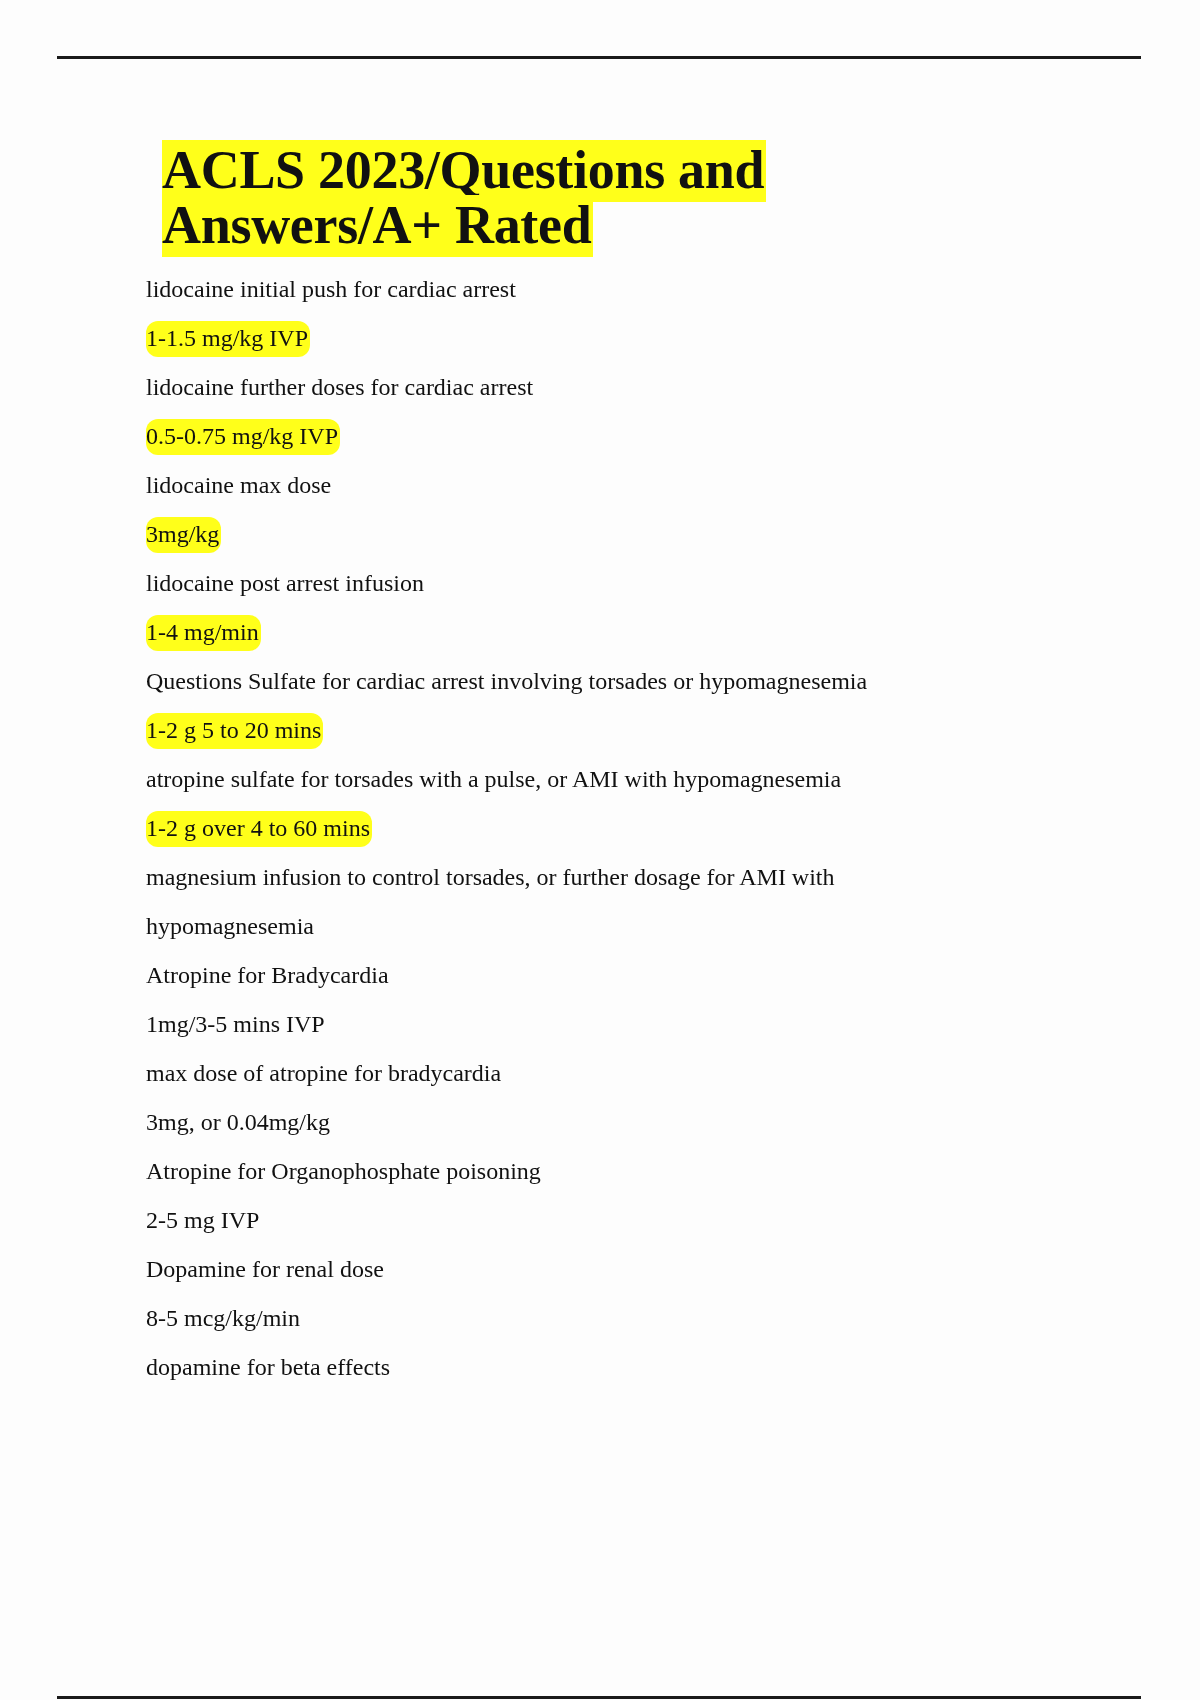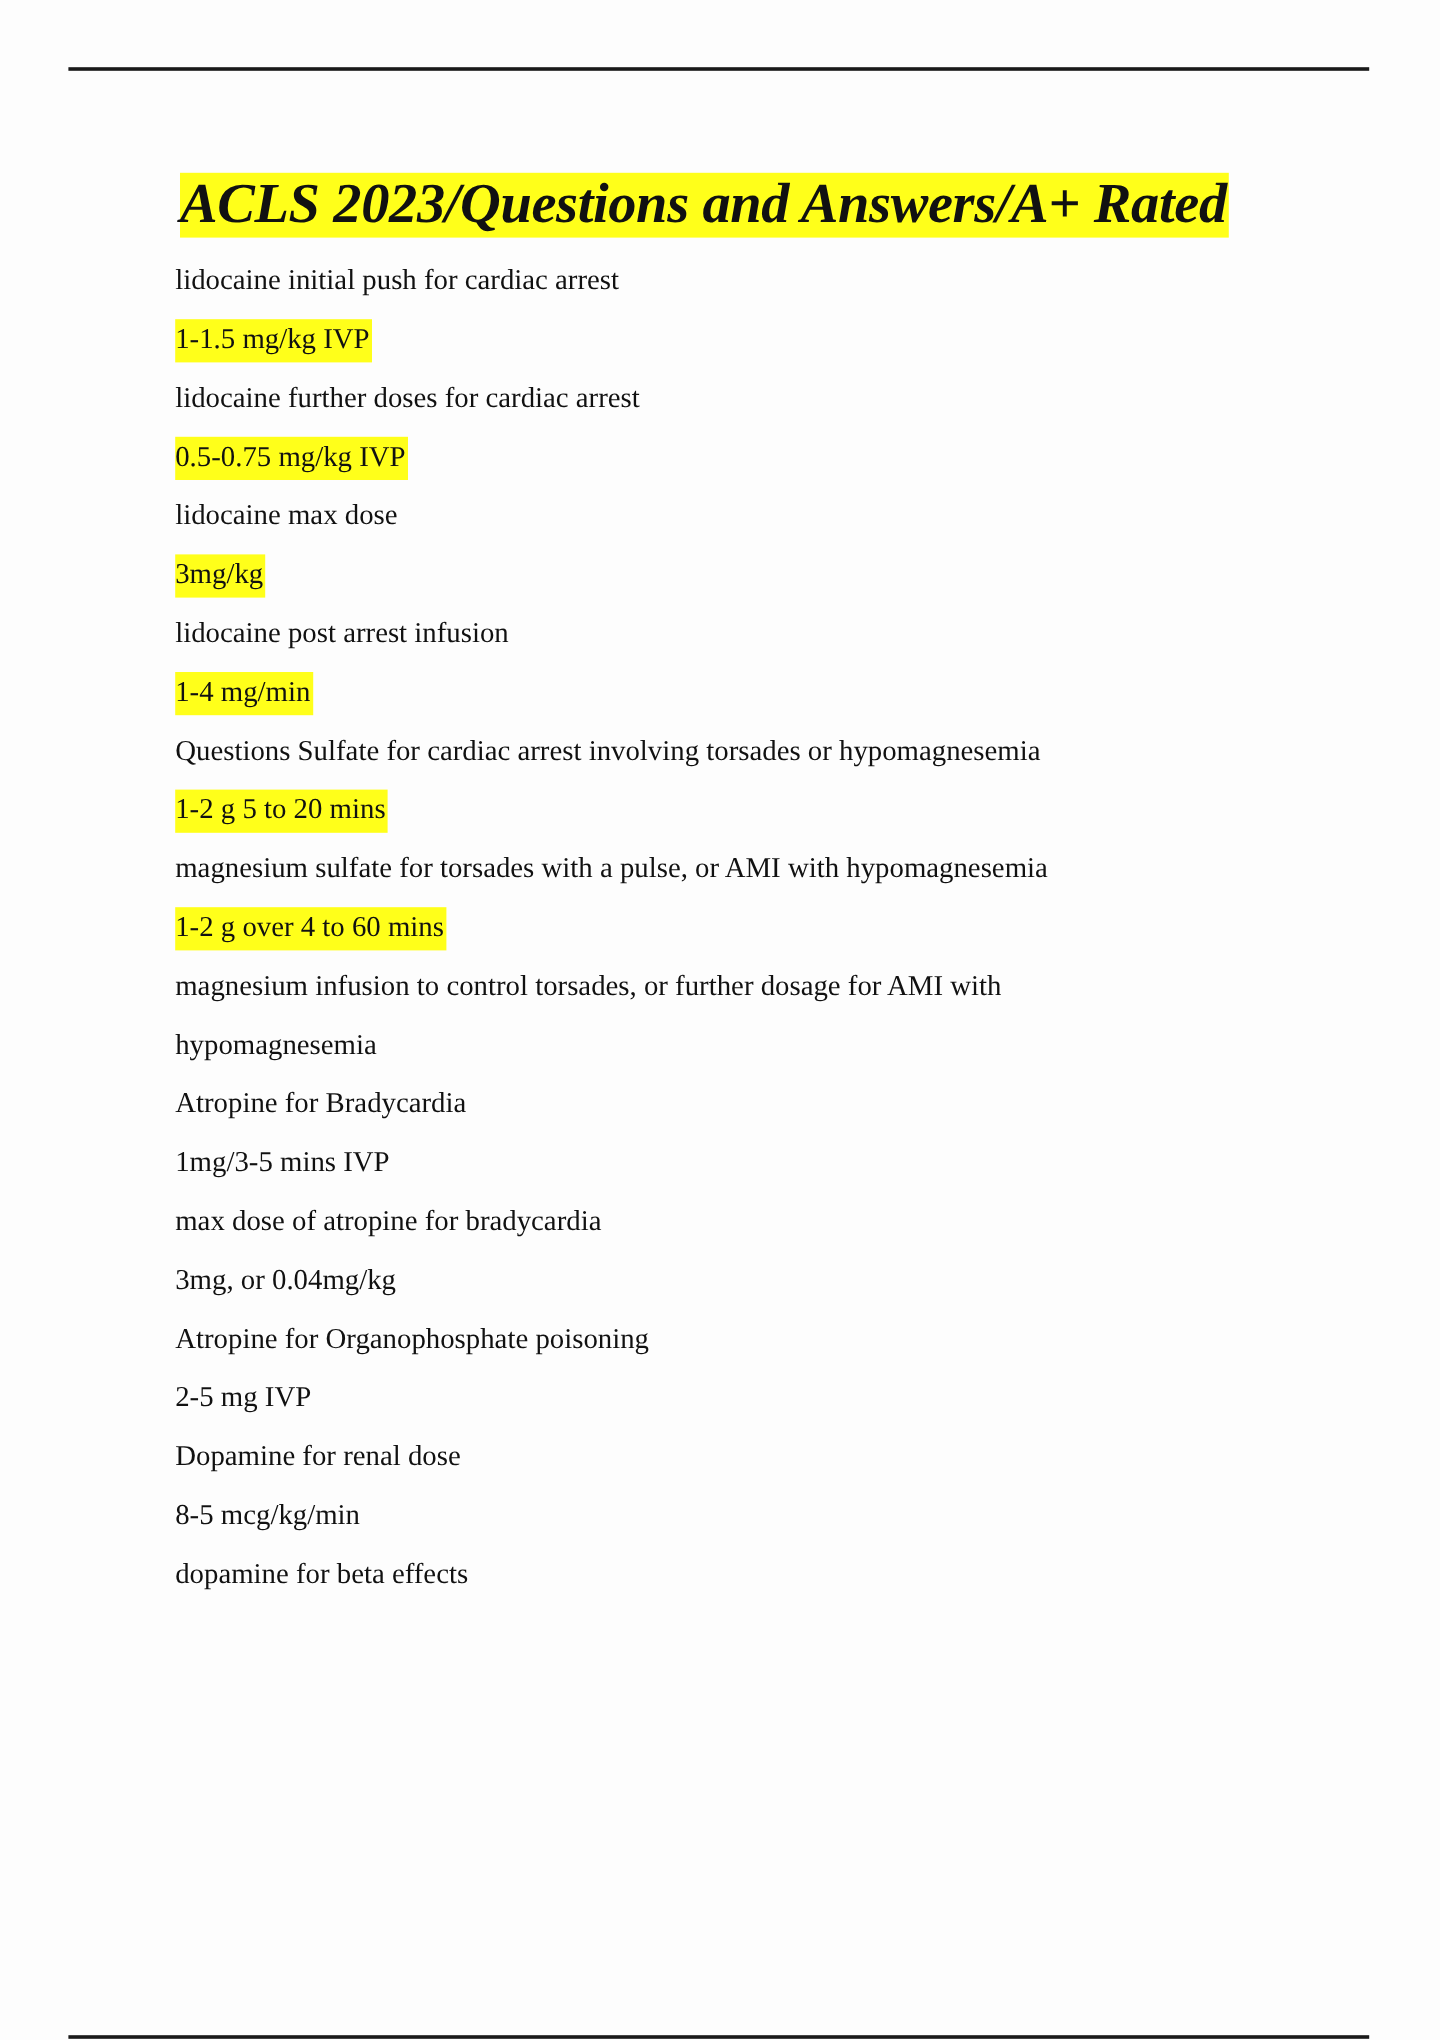--- a/index.html
+++ b/index.html
@@ -26,62 +26,61 @@
     .rule.bottom { top: 1696px; }
 
     .content {
       position: absolute;
       left: 146px;
       top: 143px;
       width: 900px;
     }
     .title {
       font-weight: bold;
-      font-size: 47px;
+      font-size: 54px;
       line-height: 55px;
-      margin: 0 0 12px 4px;
+      margin: 0 0 12px 16px;
       letter-spacing: -0.3px;
-      font-style: italic;
     }
     .hl {
       background: #ffff1a;
       -webkit-box-decoration-break: clone;
       box-decoration-break: clone;
       padding: 0 1px;
     }
     .title .hl { padding: 0 2px 2px 0; }
 
     .line {
       font-size: 24px;
       line-height: 49px;
       height: 49px;
       white-space: nowrap;
     }
-    .line .hl { padding: 4px 2px 6px 0; }
+    .line .hl { padding: 4px 2px 6px 0; border-radius: 12px; }
   </style>
 </head>
 <body>
 
 <div class="rule top"></div>
 
 <div class="content">
   <h1 class="title"><span class="hl">ACLS 2023/Questions and Answers/A+ Rated</span></h1>
 
   <div>
     <div class="line"><span>lidocaine initial push for cardiac arrest</span></div>
     <div class="line"><span class="hl">1-1.5 mg/kg IVP</span></div>
     <div class="line"><span>lidocaine further doses for cardiac arrest</span></div>
     <div class="line"><span class="hl">0.5-0.75 mg/kg IVP</span></div>
     <div class="line"><span>lidocaine max dose</span></div>
     <div class="line"><span class="hl">3mg/kg</span></div>
     <div class="line"><span>lidocaine post arrest infusion</span></div>
     <div class="line"><span class="hl">1-4 mg/min</span></div>
     <div class="line"><span>Questions Sulfate for cardiac arrest involving torsades or hypomagnesemia</span></div>
     <div class="line"><span class="hl">1-2 g 5 to 20 mins</span></div>
-    <div class="line"><span>magnesium sulfate for torsades with a pulse, or AMI with hypomagnesemia</span></div>
+    <div class="line"><span>atropine sulfate for torsades with a pulse, or AMI with hypomagnesemia</span></div>
     <div class="line"><span class="hl">1-2 g over 4 to 60 mins</span></div>
     <div class="line"><span>magnesium infusion to control torsades, or further dosage for AMI with</span></div>
     <div class="line"><span>hypomagnesemia</span></div>
     <div class="line"><span>Atropine for Bradycardia</span></div>
     <div class="line"><span>1mg/3-5 mins IVP</span></div>
     <div class="line"><span>max dose of atropine for bradycardia</span></div>
     <div class="line"><span>3mg, or 0.04mg/kg</span></div>
     <div class="line"><span>Atropine for Organophosphate poisoning</span></div>
     <div class="line"><span>2-5 mg IVP</span></div>
     <div class="line"><span>Dopamine for renal dose</span></div>

